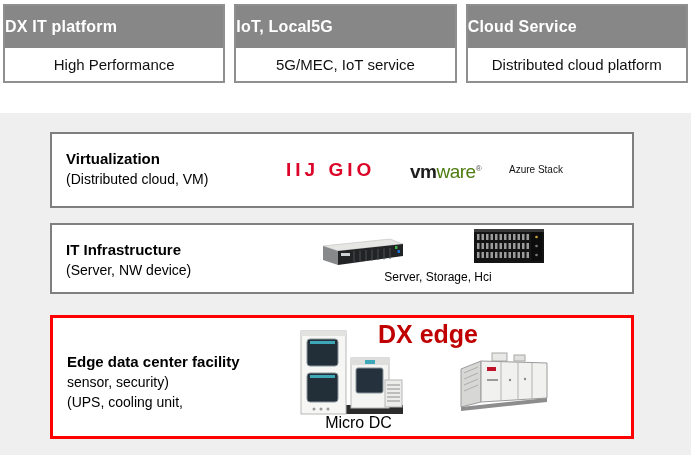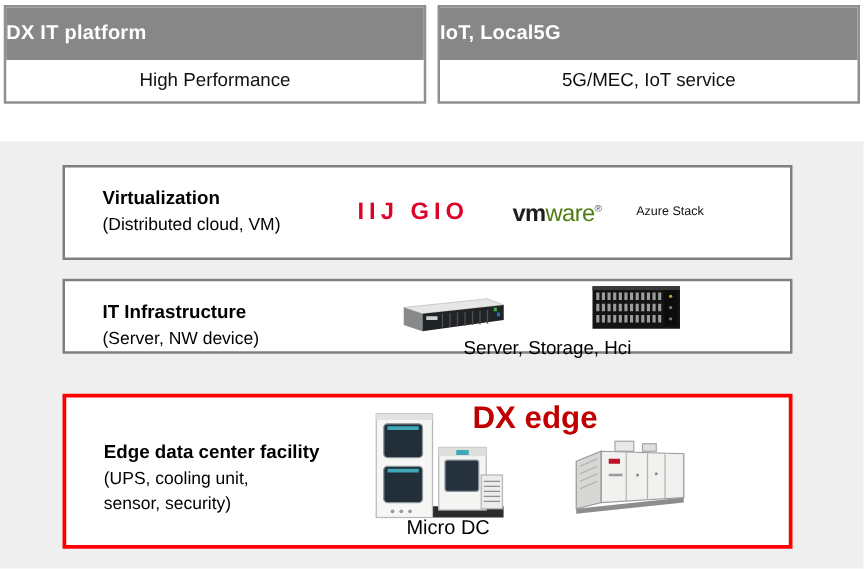--- a/index.html
+++ b/index.html
@@ -14,43 +14,43 @@
   .card-body{height:33px;display:flex;align-items:center;justify-content:center;
     font-size:15px;color:#111;}
 
   
   .panel{position:absolute;left:0;top:113px;width:691px;height:342px;background:var(--panel-gray,#efefef);}
 
   
   .layer{position:absolute;left:50px;width:584px;background:#fff;
     border:2px solid var(--layer-border,#7f7f7f);box-sizing:border-box;}
   .layer-virtualization{top:132px;height:76px;}
-  .layer-it{top:223px;height:60px;}
+  .layer-it{top:223px;height:71px;}
   .layer-edge{top:315px;height:124px;border:3px solid var(--red-border,#fe0000);}
 
-  .titleblock{position:absolute;left:30px;}
+  .titleblock{position:absolute;left:14px;}
   .layer-virtualization .titleblock{top:14px;}
   .layer-it .titleblock{top:14px;}
   .layer-edge .titleblock{top:33px;}
   .layer-title{font-size:15px;font-weight:bold;line-height:1.4;}
   .layer-sub{font-size:14px;line-height:1.45;}
 
   
   .logo-iij{position:absolute;left:234px;top:25px;font-size:19px;font-weight:900;
     letter-spacing:4px;color:var(--iij-red,#dc0428);white-space:nowrap;}
   .logo-vmware{position:absolute;left:358px;top:27px;font-size:19px;white-space:nowrap;}
   .logo-vmware .vm{font-weight:800;color:#1d1d1d;letter-spacing:-.5px;}
   .logo-vmware .ware{font-weight:400;color:#4d7c0f;letter-spacing:-.5px;}
   .logo-vmware .reg{font-size:8px;color:#4f4f4f;vertical-align:super;}
   .logo-azure{position:absolute;left:457px;top:30px;font-size:10px;color:#111;white-space:nowrap;}
 
   
   .server-img{position:absolute;left:266px;top:11px;}
   .storage-img{position:absolute;left:420px;top:2px;}
-  .it-caption{position:absolute;left:296px;top:45px;width:180px;text-align:center;font-size:15px;}
+  .it-caption{position:absolute;left:296px;top:45px;width:180px;text-align:center;font-size:12px;}
 
   
   .dx-edge{position:absolute;left:325px;top:2px;font-size:25px;font-weight:bold;
     color:var(--red-text,#c00000);white-space:nowrap;}
   .micro-img{position:absolute;left:246px;top:12px;}
   .micro-label{position:absolute;left:243px;top:96px;width:125px;text-align:center;font-size:16px;}
   .modular-img{position:absolute;left:403px;top:34px;}
   .modular-label{position:absolute;left:418px;top:96px;width:125px;text-align:center;font-size:16px;}
 </style>
 </head>
@@ -61,20 +61,24 @@
   <div class="panel"></div>
 
   <div class="top-row">
     <div class="card">
       <div class="card-header">DX IT platform</div>
       <div class="card-body">High Performance</div>
     </div>
     <div class="card">
       <div class="card-header">IoT, Local5G</div>
       <div class="card-body">5G/MEC, IoT service</div>
+    </div>
+    <div class="card">
+      <div class="card-header">Cloud Service</div>
+      <div class="card-body">Distributed cloud platform</div>
     </div>
   </div>
 
   <div class="layer layer-virtualization">
     <div class="titleblock">
       <div class="layer-title">Virtualization</div>
       <div class="layer-sub">(Distributed cloud, VM)</div>
     </div>
     <div class="logo-iij">IIJ GIO</div>
     <div class="logo-vmware"><span class="vm">vm</span><span class="ware">ware</span><span class="reg">®</span></div>
@@ -115,22 +119,22 @@
       <circle cx="64.5" cy="10" r="1.3" fill="#c7a43a"></circle>
       <circle cx="64.5" cy="19" r="1.3" fill="#7a7a7a"></circle>
       <circle cx="64.5" cy="28" r="1.3" fill="#7a7a7a"></circle>
     </svg>
     <div class="it-caption">Server, Storage, Hci</div>
   </div>
 
   <div class="layer layer-edge">
     <div class="titleblock">
       <div class="layer-title">Edge data center facility</div>
+      <div class="layer-sub">sensor, security)</div>
       <div class="layer-sub">(UPS, cooling unit,</div>
-      <div class="layer-sub">sensor, security)</div>
     </div>
     <div class="dx-edge">DX edge</div>
 
     <svg class="micro-img" width="104" height="88" viewBox="0 0 104 88">
       <rect x="46" y="75" width="58" height="9" fill="#2b2b2b"></rect>
       <rect x="2" y="1" width="45" height="83" fill="#f6f6f4" stroke="#b9b9b9"></rect>
       <rect x="2" y="1" width="45" height="5" fill="#e2e2e0"></rect>
       <rect x="8" y="9" width="31" height="27" rx="3" fill="#222e38" stroke="#8a969c"></rect>
       <rect x="11" y="11" width="25" height="3" fill="#3fa8b8"></rect>
       <rect x="8" y="43" width="31" height="29" rx="3" fill="#222e38" stroke="#8a969c"></rect>

